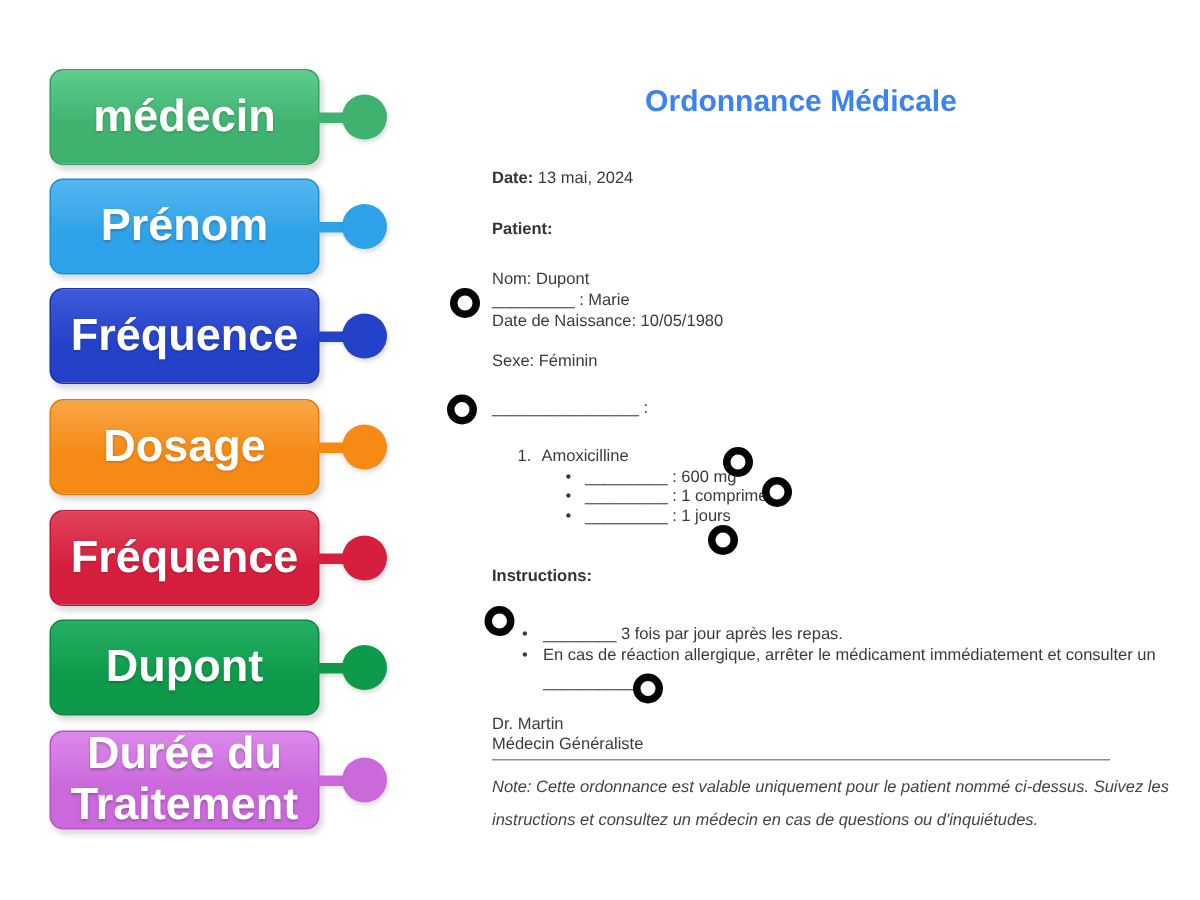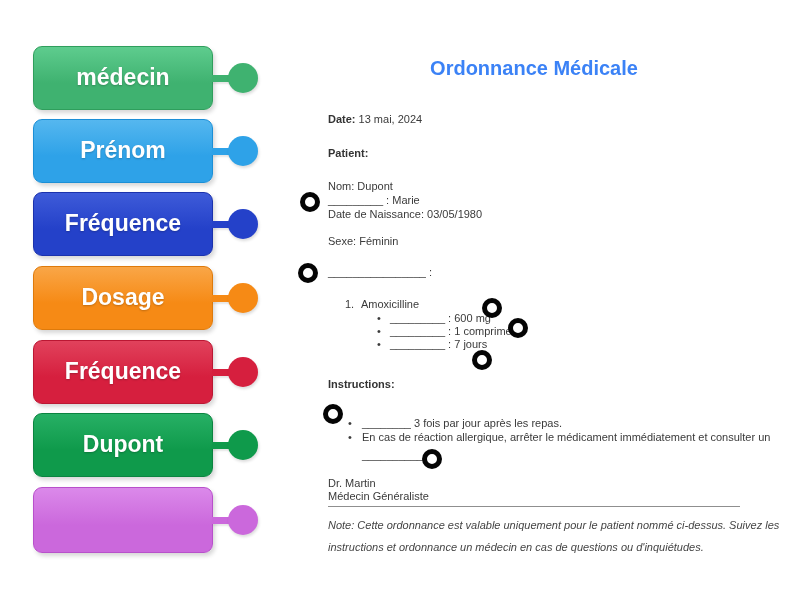--- a/index.html
+++ b/index.html
@@ -5,21 +5,21 @@
   html,body{margin:0;padding:0;width:800px;height:600px;background:#ffffff;overflow:hidden;
     font-family:"Liberation Sans", sans-serif;}
   #canvas{position:relative;width:800px;height:600px;background:#ffffff;}
 
   
   .label{position:absolute;left:33px;width:178px;height:62px;border-radius:9px;
     border:1.5px solid var(--border);
     background:linear-gradient(180deg,var(--light) 0%,var(--fill) 58%);
     box-shadow:2px 3px 4px rgba(0,0,0,.16);
     display:flex;align-items:center;justify-content:center;
-    color:#fff;font-weight:bold;font-size:23px;line-height:1.12;text-align:center;
+    color:#fff;font-weight:bold;font-size:30px;line-height:1.12;text-align:center;
     text-shadow:0 1px 2px rgba(0,0,0,.22);cursor:grab;}
   .label .label-text{padding:0 10px;}
   .stub{position:absolute;left:100%;top:50%;margin-top:-3.5px;width:22px;height:7px;
     background:var(--fill);box-shadow:1px 2px 2px rgba(0,0,0,.10);}
   .dot{position:absolute;left:calc(100% + 16px);top:50%;margin-top:-15px;width:30px;height:30px;
     border-radius:50%;background:var(--fill);box-shadow:1px 2px 3px rgba(0,0,0,.14);}
 
   
   #doc{position:absolute;left:328px;top:0;width:412px;height:600px;color:#3a3a3a;
     font-size:11px;line-height:14px;}
@@ -77,58 +77,59 @@
     <span class="dot"></span>
   </div>
 
   <div class="label" style="--fill: #0f9a4b; --light: #27b065; --border: #0b8440; top: 413px;">
     <span class="label-text">Dupont</span>
     <span class="stub"></span>
     <span class="dot"></span>
   </div>
 
   <div class="label" style="--fill: #cb68dc; --light: #db89ea; --border: #b850cb; top: 487px; height: 64px;">
+    <span class="label-text">Durée du Traitement</span>
     <span class="stub"></span>
     <span class="dot"></span>
   </div>
 </div>
 
   <div id="doc">
     <div class="doc-title">Ordonnance Médicale</div>
 
     <div class="abs" style="top:112px">
       <span class="b">Date:</span><span> 13 mai, 2024</span>
     </div>
 
     <div class="abs b" style="top:146px">Patient:</div>
 
     <div class="abs" style="top:179px">
       <div>Nom: Dupont</div>
       <div>_________ : Marie</div>
-      <div>Date de Naissance: 03/05/1980</div>
+      <div>Date de Naissance: 10/05/1980</div>
     </div>
 
     <div class="abs" style="top:234px">Sexe: Féminin</div>
 
     <div class="abs" style="top:265px">________________ :</div>
 
     <div class="abs" style="top:297px;height:60px">
       <span class="med-number">1.</span>
       <span class="med-name">Amoxicilline</span>
       <div class="med-bullet" style="top:14px">
         <span class="marker">•</span>
         <span class="txt">_________ : 600 mg</span>
       </div>
       <div class="med-bullet" style="top:27px">
         <span class="marker">•</span>
         <span class="txt">_________ : 1 comprimé</span>
       </div>
       <div class="med-bullet" style="top:40px">
         <span class="marker">•</span>
-        <span class="txt">_________ : 7 jours</span>
+        <span class="txt">_________ : 1 jours</span>
       </div>
     </div>
 
     <div class="abs b" style="top:377px">Instructions:</div>
 
     <div class="abs" style="top:416px;height:50px">
       <div class="ins-bullet" style="top:0">
         <span class="marker">•</span>
         <span class="txt">________ 3 fois par jour après les repas.</span>
       </div>
@@ -138,21 +139,21 @@
       </div>
       <div style="position:absolute;left:34px;top:32px">__________.</div>
     </div>
 
     <div class="abs" style="top:476px">Dr. Martin</div>
     <div class="abs" style="top:489px">Médecin Généraliste</div>
 
     <div class="sep" style="top:506px"></div>
 
     <div class="abs note" style="top:518px">Note: Cette ordonnance est valable uniquement pour le patient nommé ci-dessus. Suivez les</div>
-    <div class="abs note" style="top:540px">instructions et ordonnance un médecin en cas de questions ou d'inquiétudes.</div>
+    <div class="abs note" style="top:540px">instructions et consultez un médecin en cas de questions ou d'inquiétudes.</div>
   </div>
 
   <div id="targets">
       <div class="ring" style="border-color: rgb(5, 5, 5); left: 300px; top: 192px;"></div>
       <div class="ring" style="border-color: rgb(5, 5, 5); left: 298px; top: 263px;"></div>
       <div class="ring" style="border-color: rgb(5, 5, 5); left: 482px; top: 298px;"></div>
       <div class="ring" style="border-color: rgb(5, 5, 5); left: 508px; top: 318px;"></div>
       <div class="ring" style="border-color: rgb(5, 5, 5); left: 472px; top: 350px;"></div>
       <div class="ring" style="border-color: rgb(5, 5, 5); left: 323px; top: 404px;"></div>
       <div class="ring" style="border-color: rgb(5, 5, 5); left: 422px; top: 449px;"></div>

